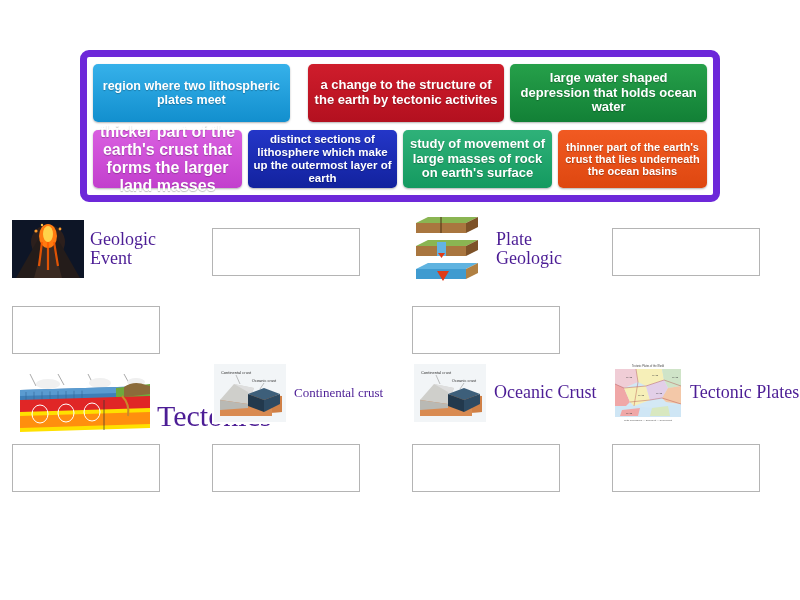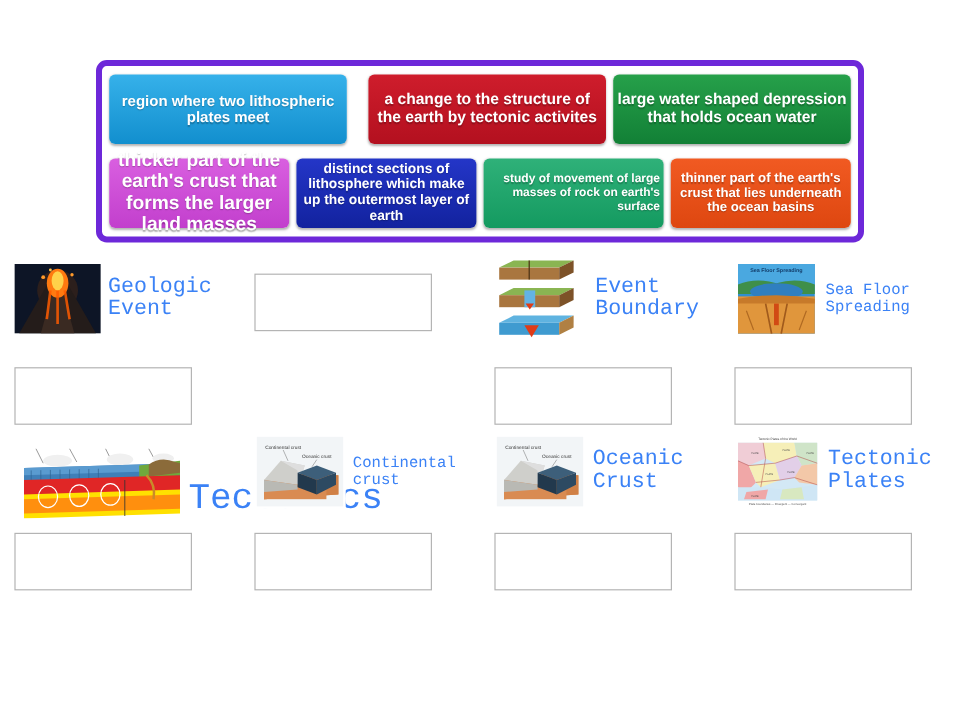--- a/index.html
+++ b/index.html
@@ -8,21 +8,21 @@
     background: #ffffff;
     font-family: "Liberation Sans", sans-serif;
     overflow: hidden;
   }
 
   
   .bank {
     position: absolute;
     left: 80px; top: 50px;
     width: 640px; height: 152px;
-    border: 5px solid #6d28d9;
+    border: 7px solid #6d28d9;
     border-radius: 9px;
     background: #ffffff;
     padding: 7px 6px;
     display: flex;
     flex-direction: column;
     justify-content: space-between;
   }
   .bank-row { display: flex; gap: 6px; }
   .card {
     flex: 1 1 0;
@@ -39,34 +39,34 @@
     box-shadow: 0 1px 2px rgba(0,0,0,.30);
     text-shadow: 0 1px 1px rgba(0,0,0,.25);
     user-select: none;
   }
   .c-blue    { background: linear-gradient(#36b1ea,#128fce); font-size: 12.5px; }
   .c-red     { background: linear-gradient(#cf1d2c,#b3101f); font-size: 13px; margin-left: 12px; }
   .c-orange  { background: linear-gradient(#f68a1e,#ea7209); font-size: 10.5px; }
   .c-green   { background: linear-gradient(#26a04a,#128036); font-size: 13px; }
   .c-magenta { background: linear-gradient(#d95fe0,#c23fcd); font-size: 16px; }
   .c-navy    { background: linear-gradient(#2436c8,#12229e); font-size: 11.5px; }
-  .c-teal    { background: linear-gradient(#2fb179,#149a60); font-size: 10px; text-align: right; }
+  .c-teal    { background: linear-gradient(#2fb179,#149a60); font-size: 13px; }
   .c-orange2 { background: linear-gradient(#f15a22,#de4710); font-size: 11px; }
 
   
   .items { position: absolute; left: 0; top: 210px; width: 800px; }
   .item-row { display: flex; }
   .item-cell { width: 200px; padding-left: 12px; }
   .item-head {
     height: 78px;
     display: flex; align-items: center; gap: 6px;
   }
   .item-head.stacked { flex-direction: row; align-items: flex-end; gap: 0; }
   .thumb { flex: 0 0 auto; background: #fff; }
-  .label { color: #3b82f6; line-height: 1.08; font-family: Liberation Mono, monospace; }
+  .label { color: #4c1d95; line-height: 1.08; font-family: Liberation Serif, serif; }
   .drop {
     width: 148px; height: 48px;
     border: 1px solid #b4b4b4;
     background: #ffffff;
     margin-top: 18px;
   }
   .row2 .drop { margin-top: 12px; }
   .lbl-md { font-size: 18px; }
   .lbl-sm { font-size: 13px; }
   .lbl-xl { font-size: 30px; }
@@ -142,44 +142,26 @@
             </g>
 
             <g transform="translate(4,48)">
               <path d="M0 8 L12 2 L62 2 L50 8 Z" fill="#5fb3e0"></path>
               <rect x="0" y="8" width="50" height="10" fill="#3f9bd0"></rect>
               <path d="M50 8 L62 2 L62 12 L50 18 Z" fill="#b08043"></path>
               <path d="M21 10 L33 10 L27 20 Z" fill="#e03b17"></path>
             </g>
           </svg>
         </span>
-        <span class="label lbl-md">Event Boundary</span>
-      </div>
-      <div class="drop"></div>
-    </div>
-
-    <div class="item-cell">
-      <div class="item-head">
-        <span class="thumb">
-          <svg width="70" height="60" viewBox="0 0 70 60">
-            <rect width="70" height="60" fill="#ffffff"></rect>
-            <rect x="3" y="1" width="64" height="58" fill="#2f8fd0"></rect>
-            <rect x="3" y="1" width="64" height="22" fill="#4aa8e0"></rect>
-            <text x="35" y="8" font-size="4.5" font-weight="bold" fill="#14406e" font-family="Liberation Sans, sans-serif" text-anchor="middle">Sea Floor Spreading</text>
-            <path d="M3 18 Q18 12 35 17 Q52 12 67 18 L67 26 L3 26 Z" fill="#3f8f4a"></path>
-            <ellipse cx="35" cy="24" rx="22" ry="7" fill="#2f7fc0"></ellipse>
-            <rect x="3" y="28" width="64" height="31" fill="#e0963c"></rect>
-            <path d="M3 30 Q35 24 67 30 L67 34 L3 34 Z" fill="#c77a2a"></path>
-            <path d="M26 34 L31 59 M44 34 L39 59" stroke="#a05a1c" stroke-width="1.4"></path>
-            <rect x="33" y="34" width="4" height="18" fill="#d14a14"></rect>
-            <path d="M10 40 L16 56 M60 40 L54 56" stroke="#b06a22" stroke-width="1"></path>
-          </svg>
-        </span>
-        <span class="label lbl-sm">Sea Floor Spreading</span>
-      </div>
+        <span class="label lbl-md">Plate Geologic</span>
+      </div>
+      <div class="drop"></div>
+    </div>
+
+    <div class="item-cell">
       <div class="drop"></div>
     </div>
   </div>
 
   <div class="item-row row2">
 
     <div class="item-cell">
       <div class="item-head stacked">
         <span class="thumb">
           <svg width="145" height="62" viewBox="0 0 145 62">

